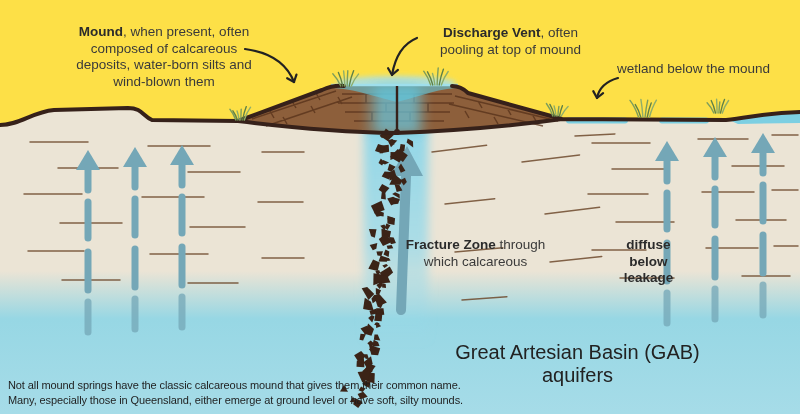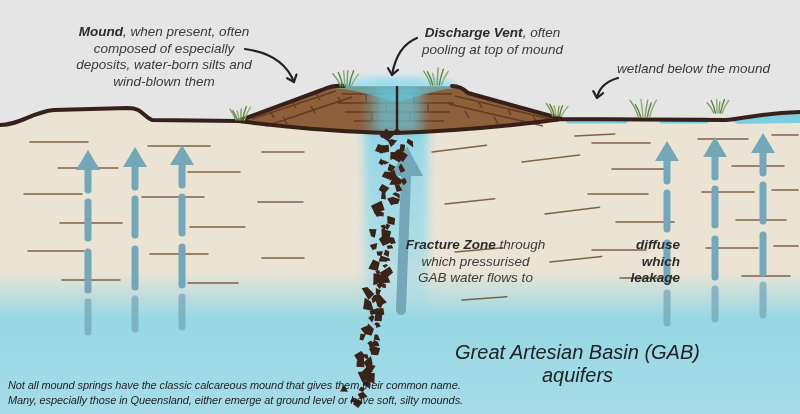--- a/index.html
+++ b/index.html
@@ -1,17 +1,17 @@
 <!DOCTYPE html>
 <html><head>
 <meta charset="utf-8">
 <style>
   html,body{margin:0;padding:0;background:#fff;}
-  #stage{position:relative;width:800px;height:414px;overflow:hidden;background:#e5e5e5;
-         font-family:"Liberation Sans","DejaVu Sans",sans-serif;color:#333;font-style:italic;}
+  #stage{position:relative;width:800px;height:414px;overflow:hidden;background:#fde047;
+         font-family:"Liberation Sans","DejaVu Sans",sans-serif;color:#333;}
   #scene{position:absolute;left:0;top:0;}
   .lbl{position:absolute;text-align:center;font-size:13.5px;line-height:16.5px;color:#3a3a3a;}
   .lbl .b{font-weight:700;color:#2b2b2b;}
   .lbl .ln{white-space:nowrap;}
   #gab-label{position:absolute;left:445px;top:341px;width:265px;text-align:center;
              font-size:20px;font-weight:500;color:#222;}
   #caption{position:absolute;left:8px;top:378px;font-size:11px;line-height:14.8px;
            color:#1f1f1f;letter-spacing:-0.1px;}
 </style>
 </head>
@@ -289,43 +289,42 @@
 
     <g fill="none" stroke="#222" stroke-width="2.2" stroke-linecap="round">
       <path d="M245,49 Q283,54 294,82" marker-end="url(#ah)"></path>
       <path d="M417,38 Q397,46 392,75" marker-end="url(#ah)"></path>
       <path d="M618,78 Q600,83 597,98" marker-end="url(#ah)"></path>
     </g>
   </svg>
 
   <div class="lbl" style="left:58px;top:24px;width:212px;">
     <div class="ln"><span class="b">Mound</span><span>, when present, often</span></div>
-    <div class="ln">composed of especially</div>
+    <div class="ln">composed of calcareous</div>
     <div class="ln">deposits, water-born silts and</div>
     <div class="ln">wind-blown them</div>
   </div>
 
-  <div class="lbl" style="left:400px;top:25px;width:185px;">
+  <div class="lbl" style="left:418px;top:25px;width:185px;">
     <div class="ln"><span class="b">Discharge Vent</span><span>, often</span></div>
     <div class="ln">pooling at top of mound</div>
   </div>
 
   <div class="lbl" style="left:601px;top:61px;width:185px;">
     <div class="ln">wetland below the mound</div>
   </div>
 
   <div class="lbl" style="left:383px;top:237px;width:185px;">
     <div class="ln"><span class="b">Fracture Zone</span><span> through</span></div>
-    <div class="ln">which pressurised</div>
-    <div class="ln">GAB water flows to</div>
-  </div>
-
-  <div class="lbl" style="left:575px;top:237px;width:105px;text-align:right;">
+    <div class="ln">which calcareous</div>
+  </div>
+
+  <div class="lbl" style="left:596px;top:237px;width:105px;">
     <div class="ln b">diffuse</div>
-    <div class="ln b">which</div>
+    <div class="ln b">below</div>
     <div class="ln b">leakage</div>
   </div>
 
   <div id="gab-label">Great Artesian Basin (GAB) aquifers</div>
 
   <div id="caption">
     <div>Not all mound springs have the classic calcareous mound that gives them their common name.</div>
     <div>Many, especially those in Queensland, either emerge at ground level or have soft, silty mounds.</div>
   </div>
 </div>

